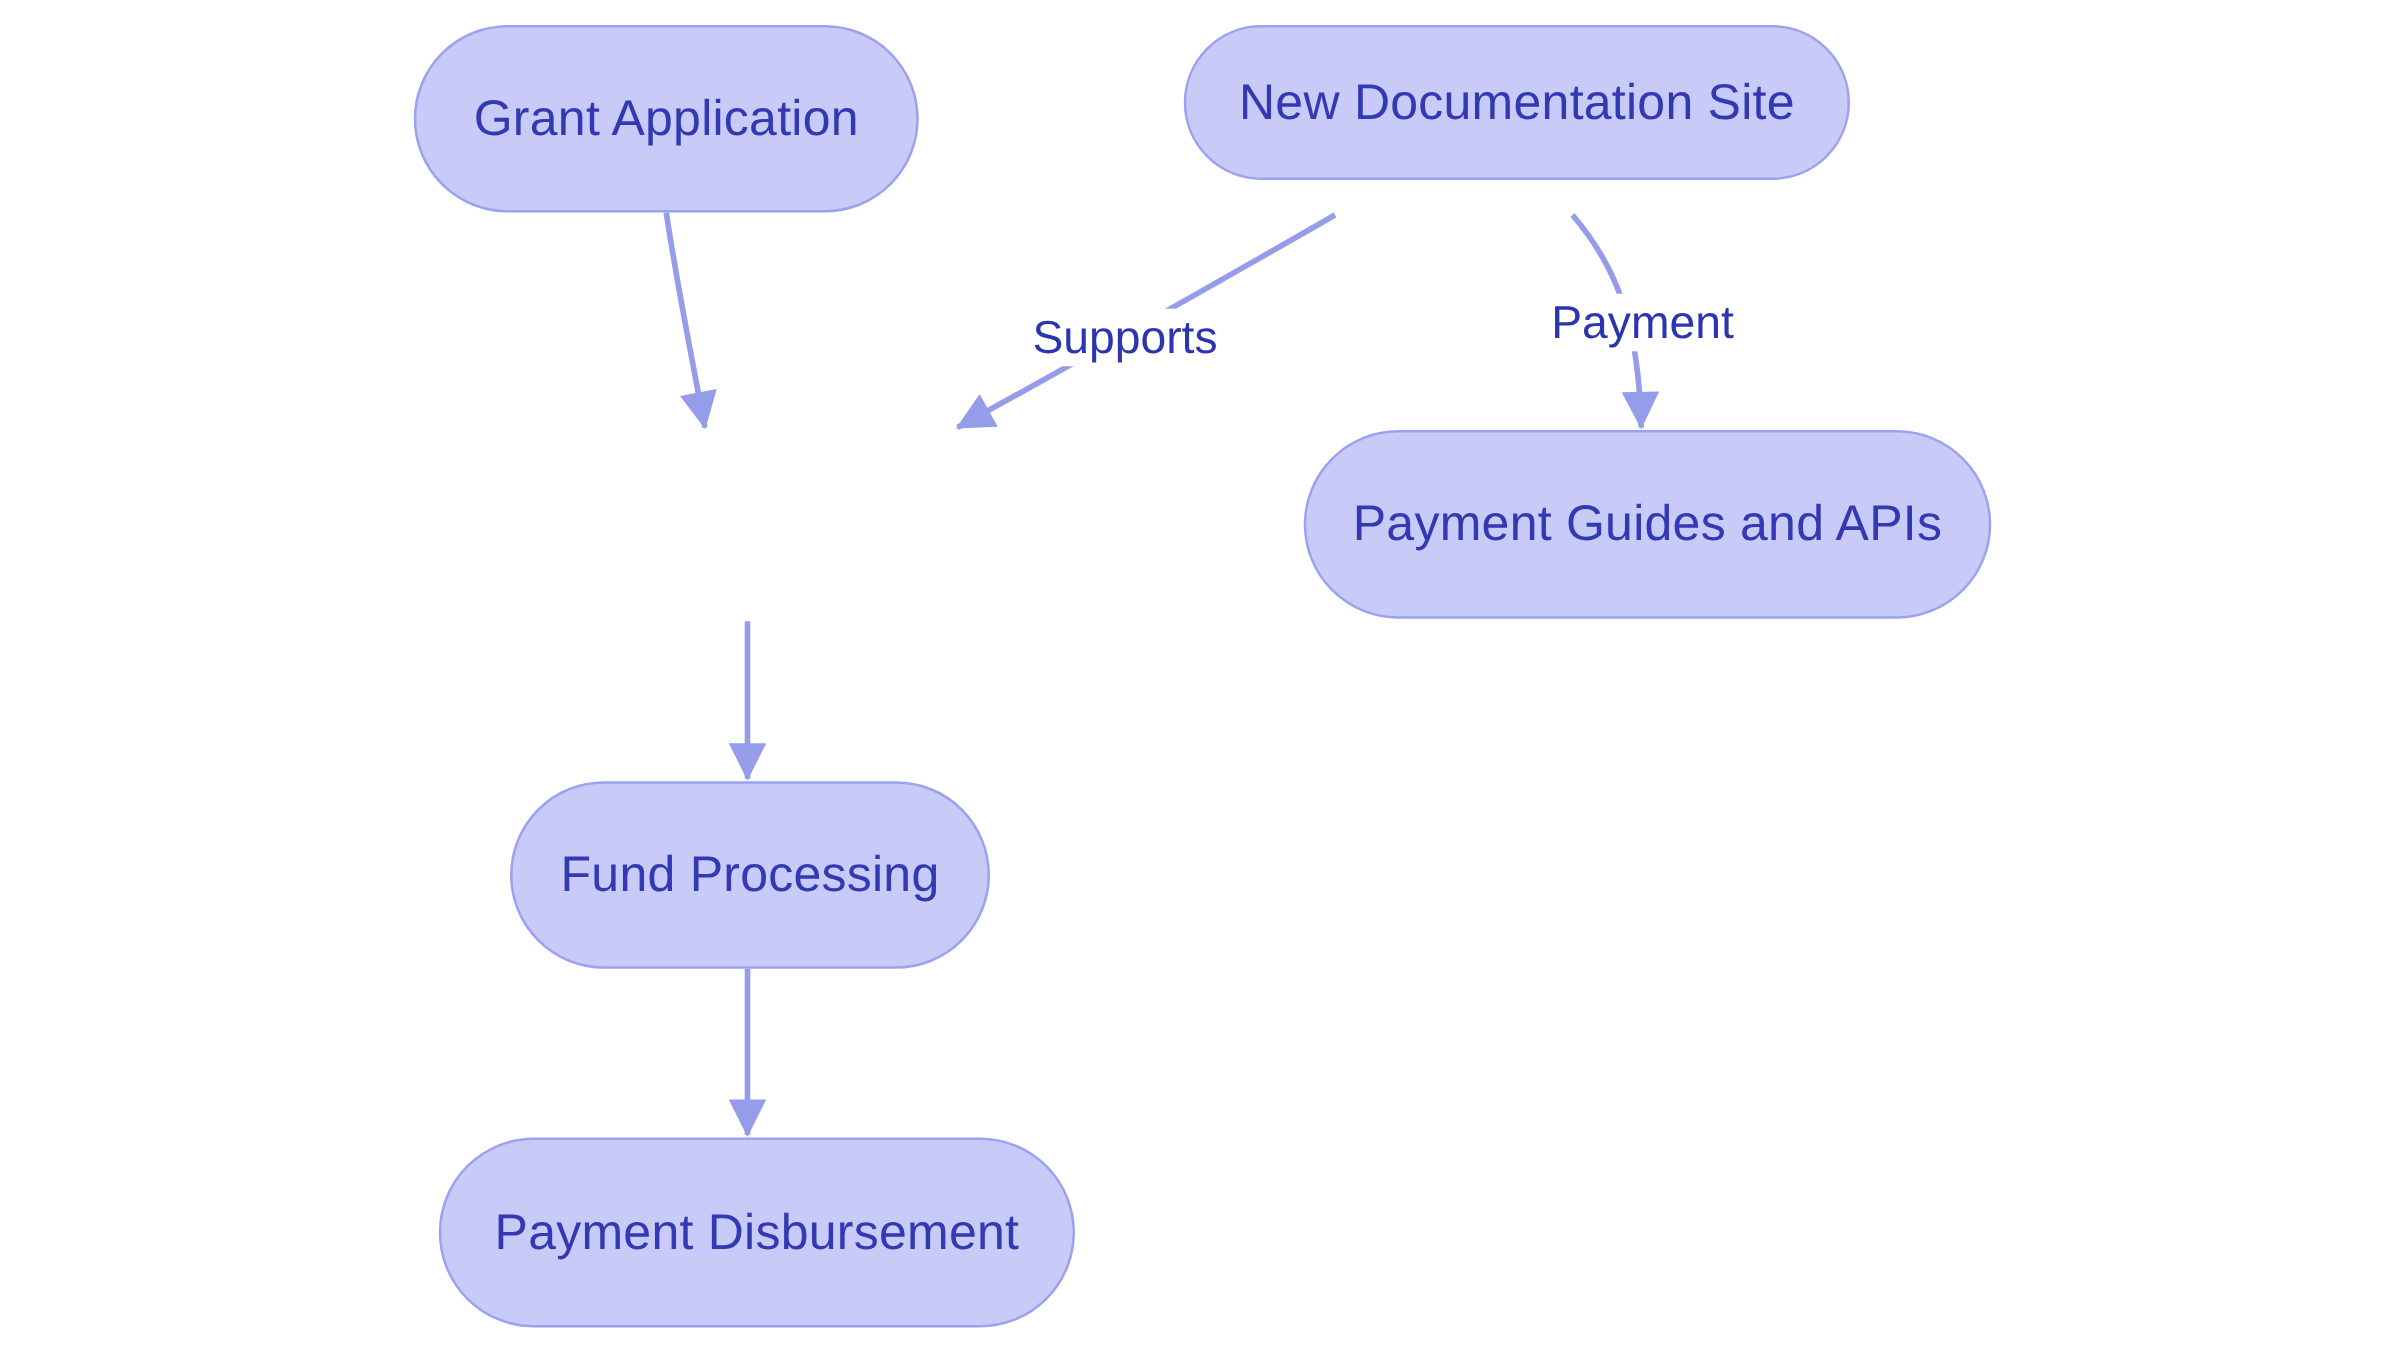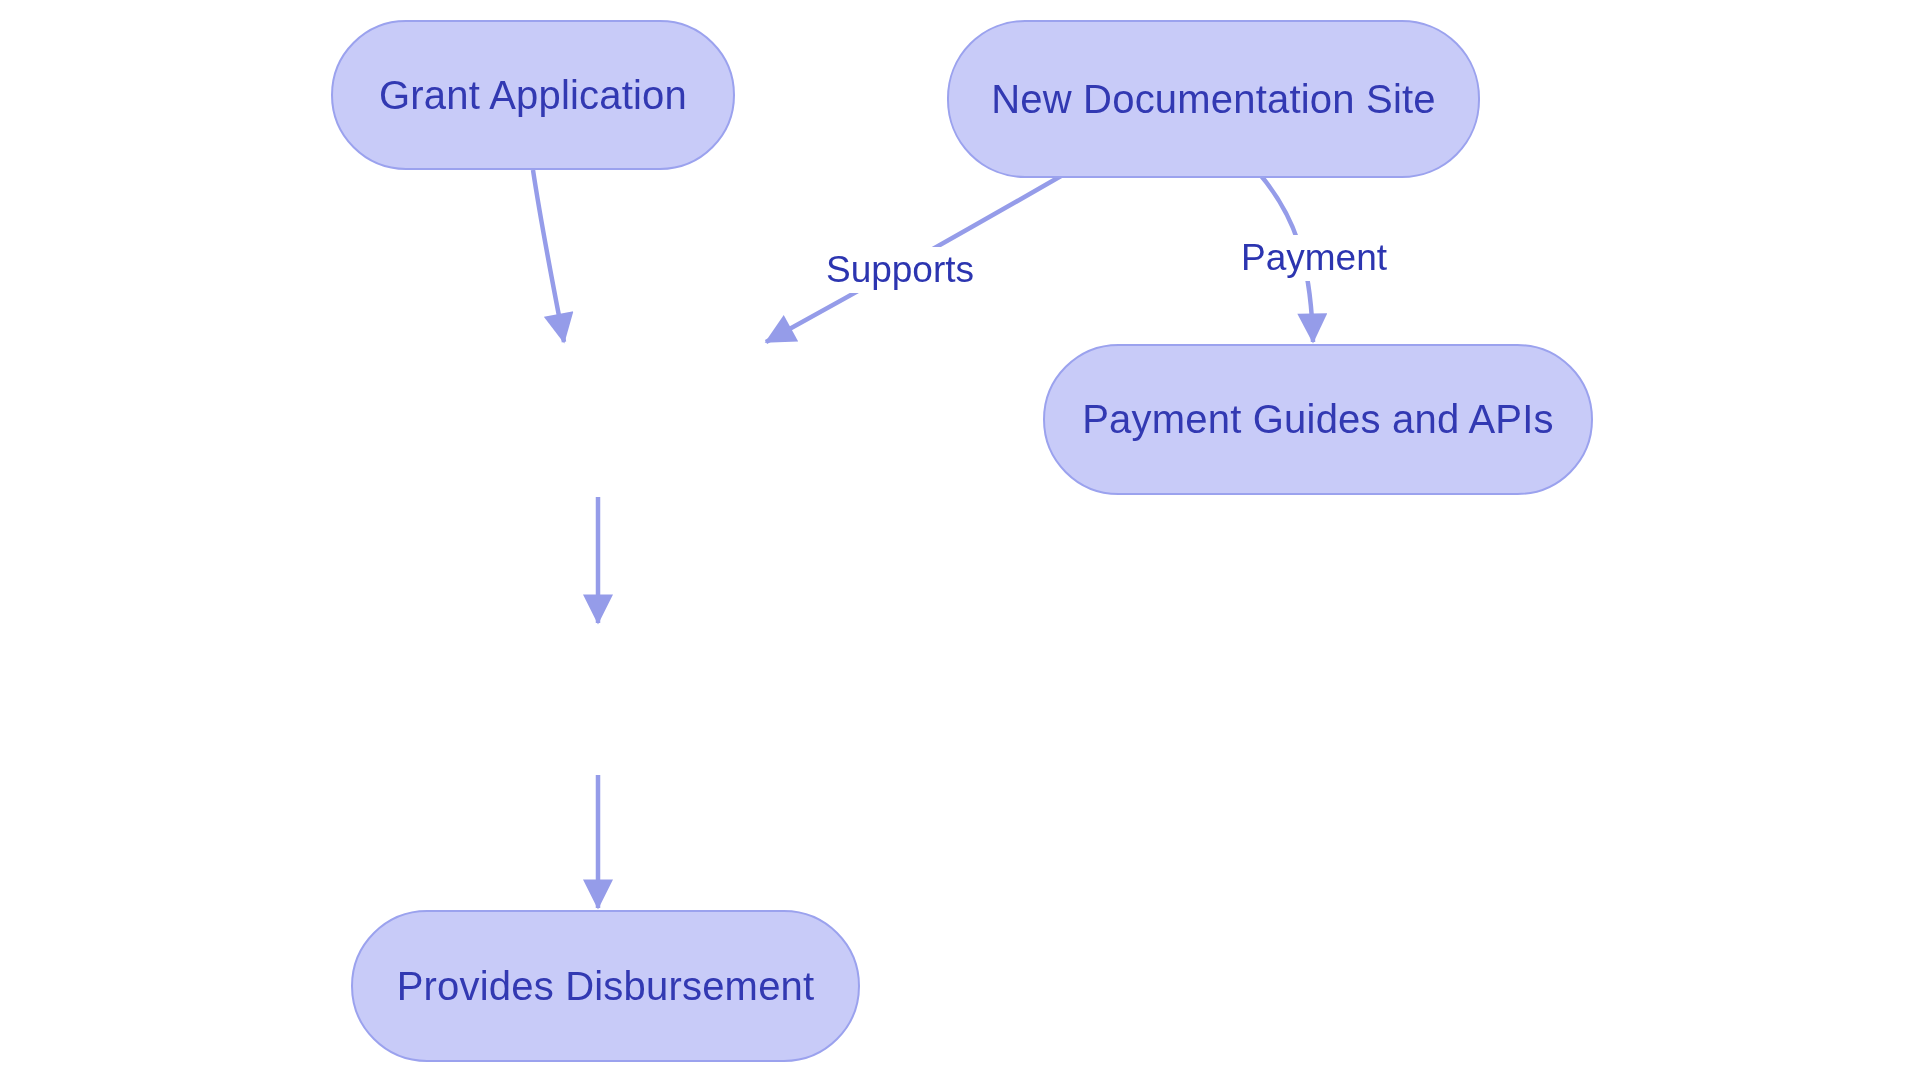--- a/index.html
+++ b/index.html
@@ -42,21 +42,21 @@
     border-radius: 78px;
     color: var(--text, #3239b2);
     font-size: 40px;
     font-weight: 500;
     letter-spacing: 0.2px;
     box-sizing: border-box;
     white-space: nowrap;
     text-align: center;
   }
   #n-grant     { left: 331px;  top: 20px;  width: 404px; height: 150px; }
-  #n-newdoc    { left: 947px;  top: 20px;  width: 533px; height: 158px; }
+  #n-newdoc    { left: 947px;  top: 20px;  width: 533px; height: 124px; }
   #n-identity  { left: 382px;  top: 345px; width: 446px; height: 152px; }
   #n-enhanced  { left: 1043px; top: 344px; width: 550px; height: 151px; }
   #n-fund      { left: 408px;  top: 625px; width: 384px; height: 150px; }
   #n-payment   { left: 351px;  top: 910px; width: 509px; height: 152px; }
   .edge-label {
     position: absolute;
     transform: translate(-50%, -50%);
     background: var(--background, #ffffff);
     color: var(--label-text, #2c35b0);
     font-size: 37px;
@@ -91,22 +91,25 @@
 
   <div class="node" id="n-newdoc">
     <span>New Documentation Site</span>
   </div>
 
 
   <div class="node" id="n-enhanced">
     <span>Payment Guides and APIs</span>
   </div>
 
+  <div class="node" id="n-fund">
+    <span>Fund Processing</span>
+  </div>
 
   <div class="node" id="n-payment">
-    <span>Provides Disbursement</span>
+    <span>Payment Disbursement</span>
   </div>
 
   <div class="edge-label" id="lbl-supports">Supports</div>
 
   <div class="edge-label" id="lbl-provides">Payment</div>
 
 </div>
 
 </body></html>

